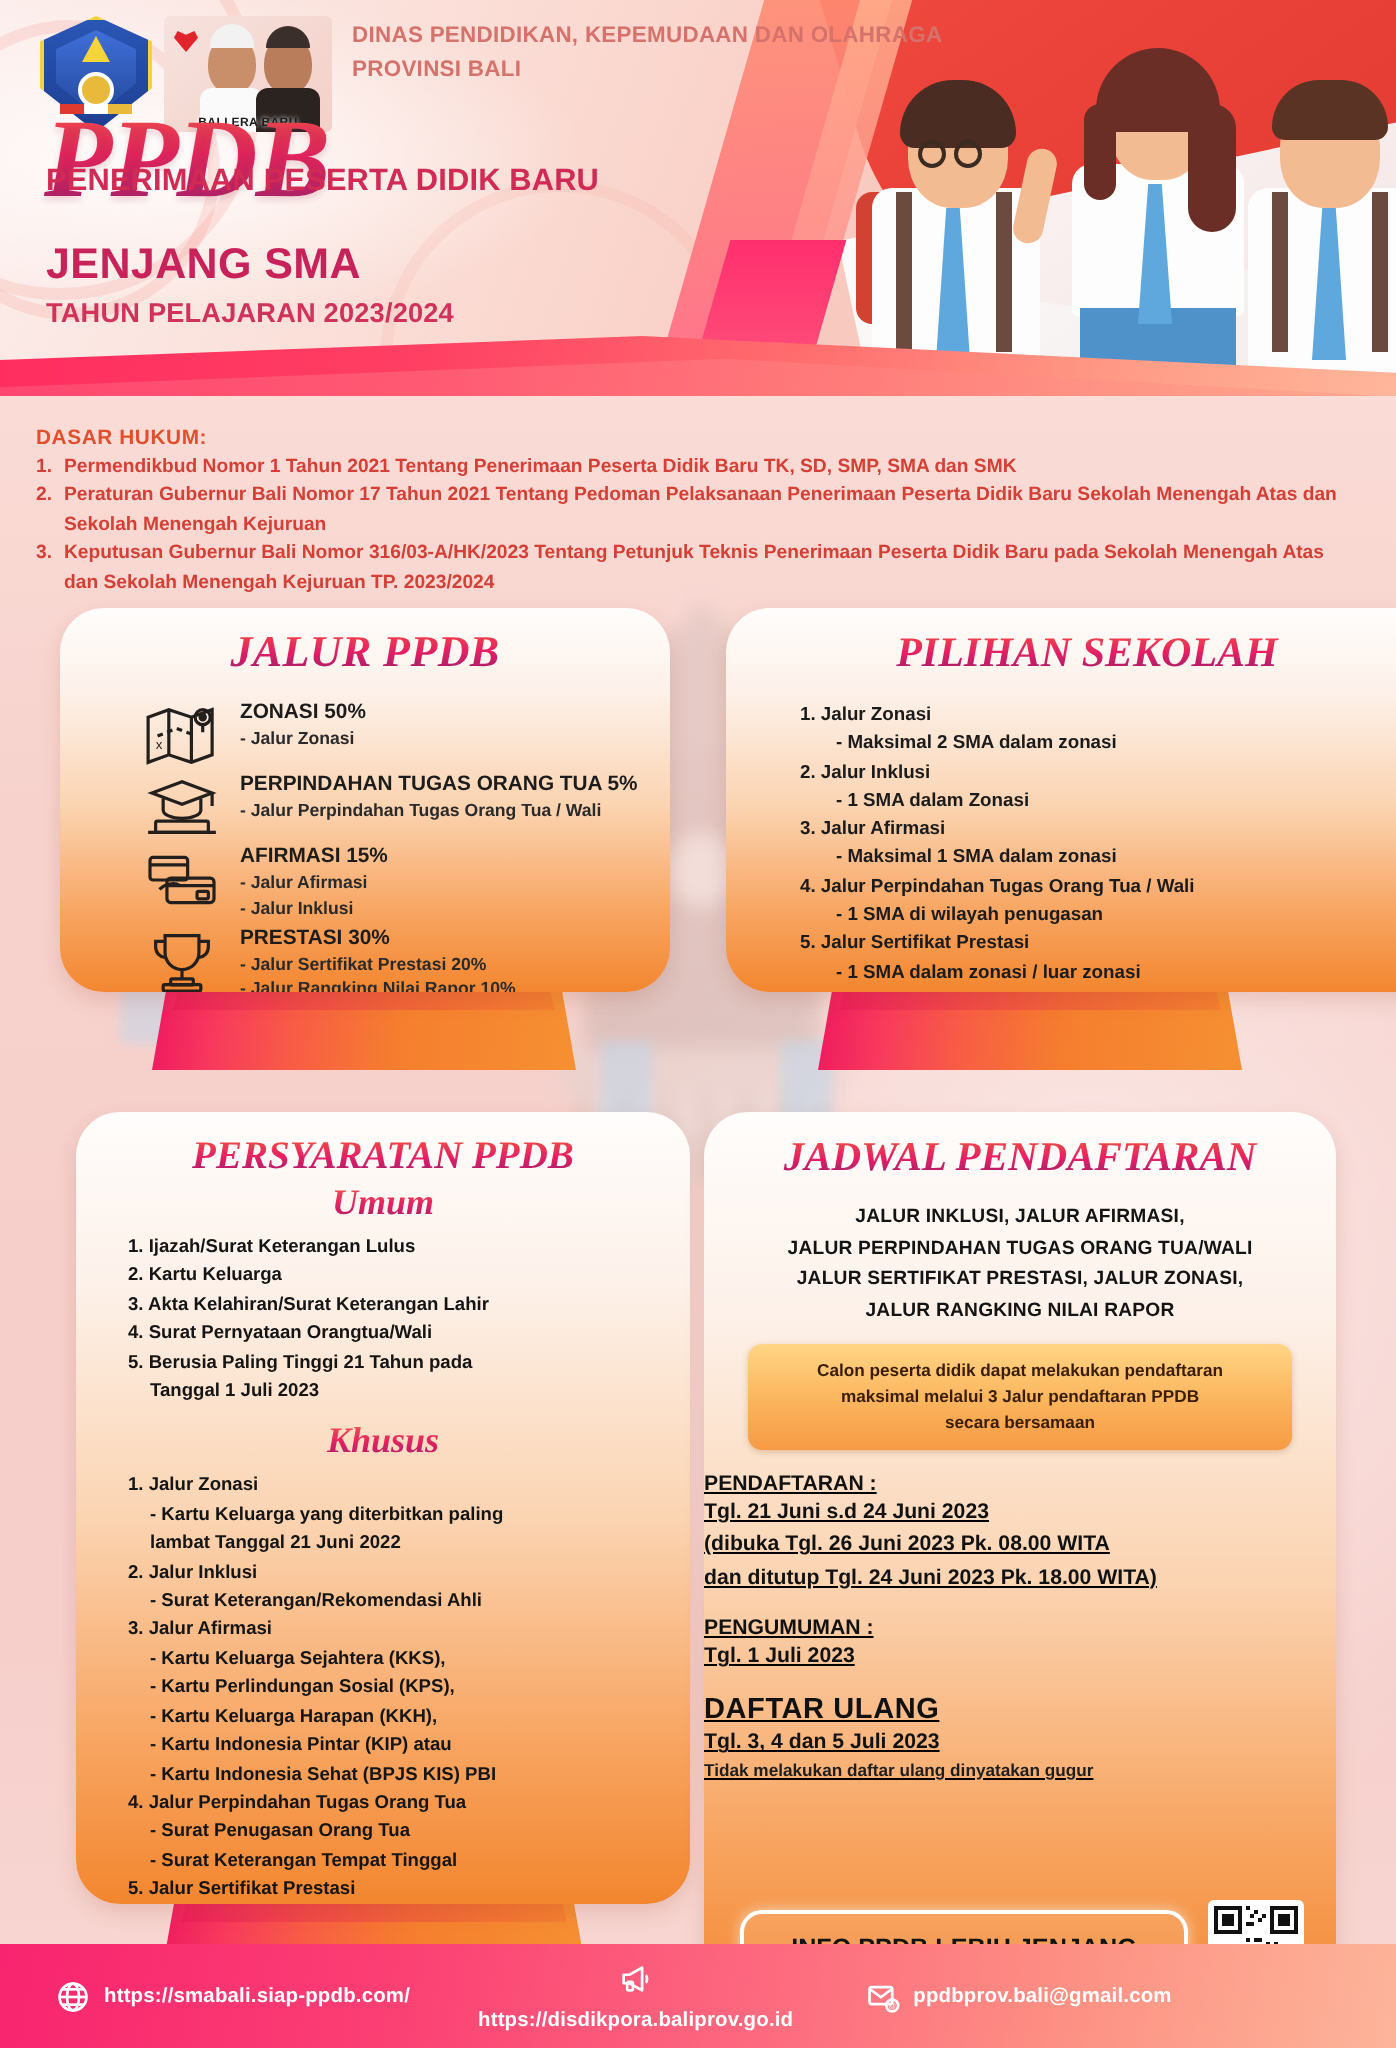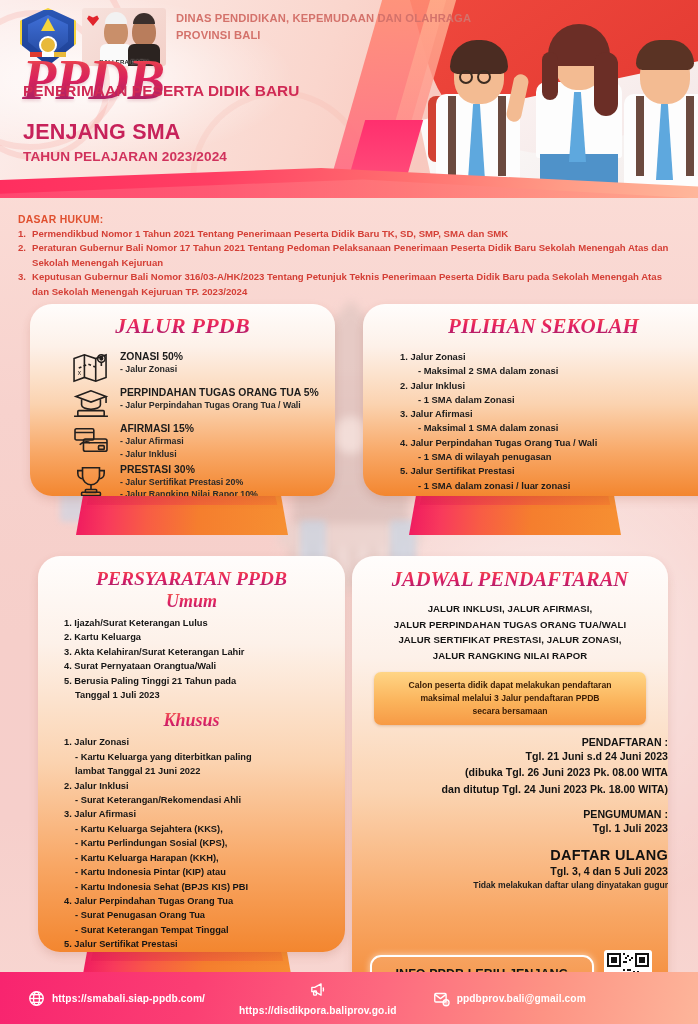--- a/index.html
+++ b/index.html
@@ -266,21 +266,21 @@
   #rib-jadwal  { left:398px; top:943px; width:224px; }
   #card-jadwal .card-title{ font-size:20.5px; margin-top:12px; }
   .jad-heads{ margin-top:10px; text-align:center; }
   .jad-heads div{ font-size:9.6px; font-weight:bold; color:#141414; line-height:1.62; letter-spacing:.1px;}
   .notebox{
     margin:9px 22px 0 22px; padding:7px 6px; border-radius:7px;
     background:linear-gradient(180deg,#ffd585,#fbb45c 55%,#f79a45);
     text-align:center; box-shadow:0 1px 3px rgba(140,70,20,.25);
   }
   .notebox div{ font-size:8.6px; font-weight:bold; color:#3a1d06; line-height:1.5; }
-  .sched{ text-align:right; margin-top:11px; }
+  .sched{ text-align:left; margin-top:11px;text-decoration:underline; }
   .sched .lab{ font-size:10.6px; font-weight:bold; color:#121212; }
   .sched .val{ font-size:10.6px; font-weight:bold; color:#121212; line-height:1.55; }
   .sched .big{ font-size:14.5px; font-weight:bold; color:#111; letter-spacing:.3px; }
   .sched .small{ font-size:8.6px; font-weight:bold; color:#1e1e1e; }
   .sched .gap{ height:11px; }
 
   .info-row{ position:absolute; left:18px; right:16px; bottom:15px; display:flex; align-items:center; gap:10px; }
   .info-btn{
     flex:1; text-align:center; padding:10px 4px;
     border:2px solid #ffffff; border-radius:11px;

